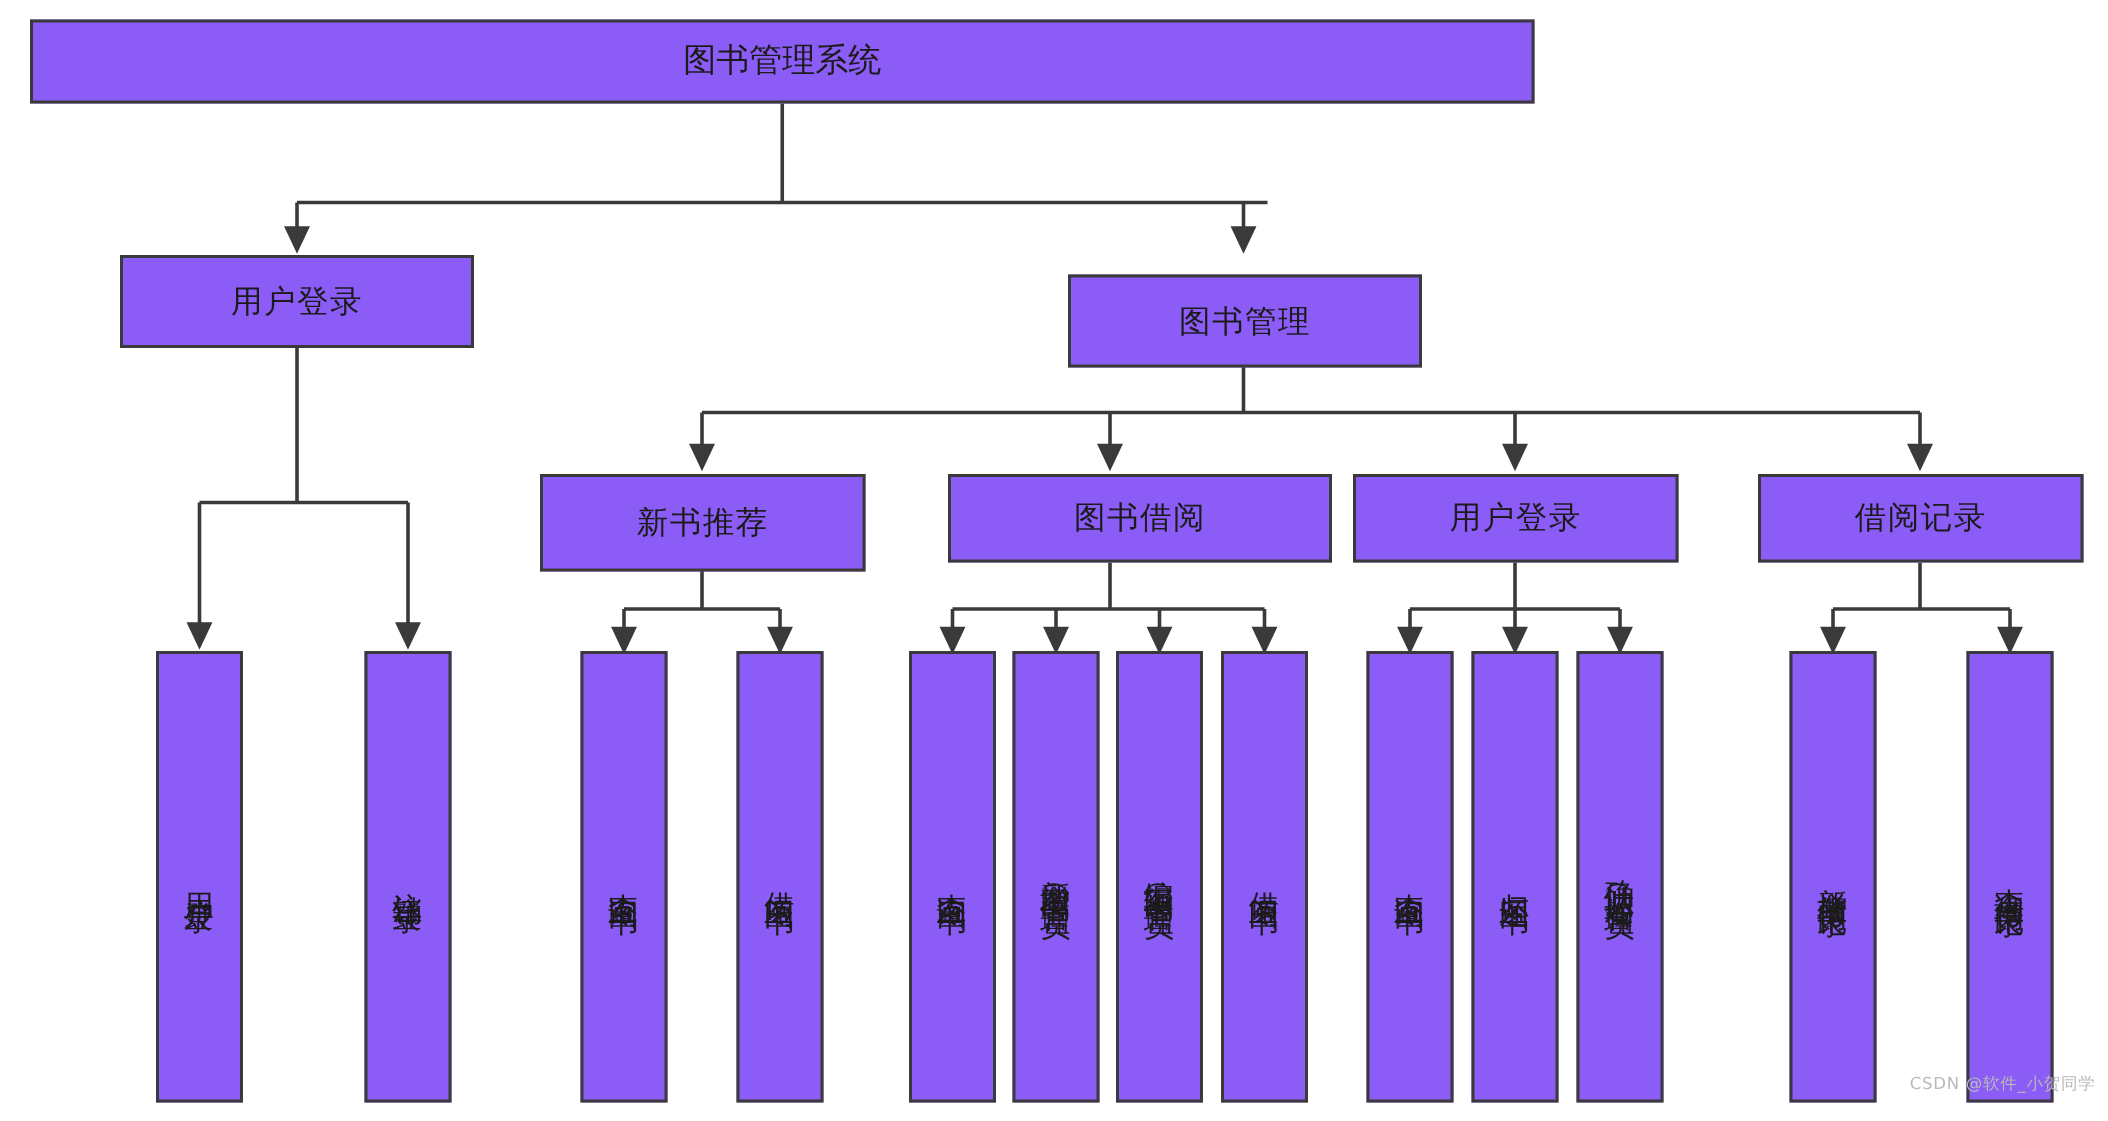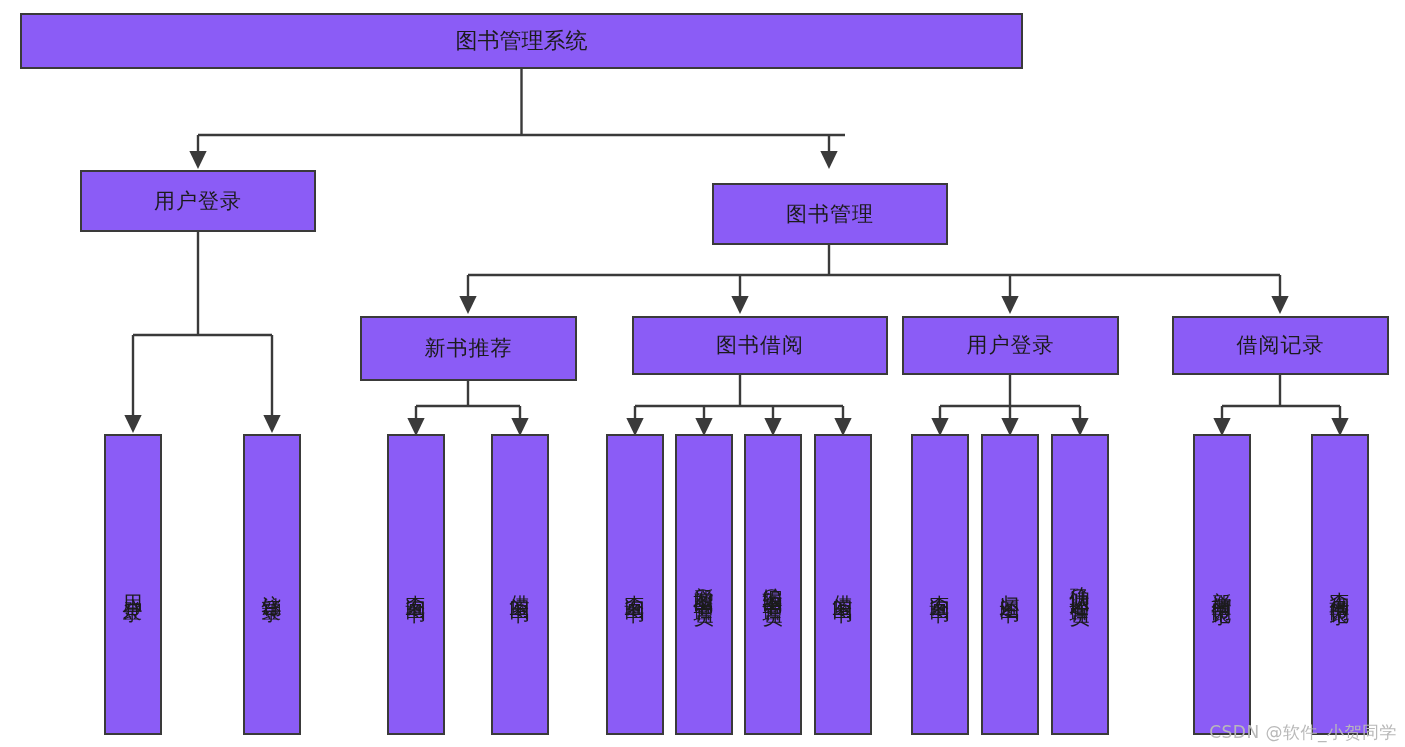--- a/index.html
+++ b/index.html
@@ -55,22 +55,22 @@
     padding: 4px 0;
     line-height: 1.0;
   }
   .node .lbl {
     display: block;
     white-space: nowrap;
   }
   .watermark {
     position: absolute;
     right: 8px;
-    bottom: 3px;
-    font-size: 17px;
+    bottom: 17px;
+    font-size: 11px;
     color: #b9b9b9;
     letter-spacing: 0.5px;
     white-space: nowrap;
   }
 </style>
 </head>
 <body>
 
 <div id="stage">
 

